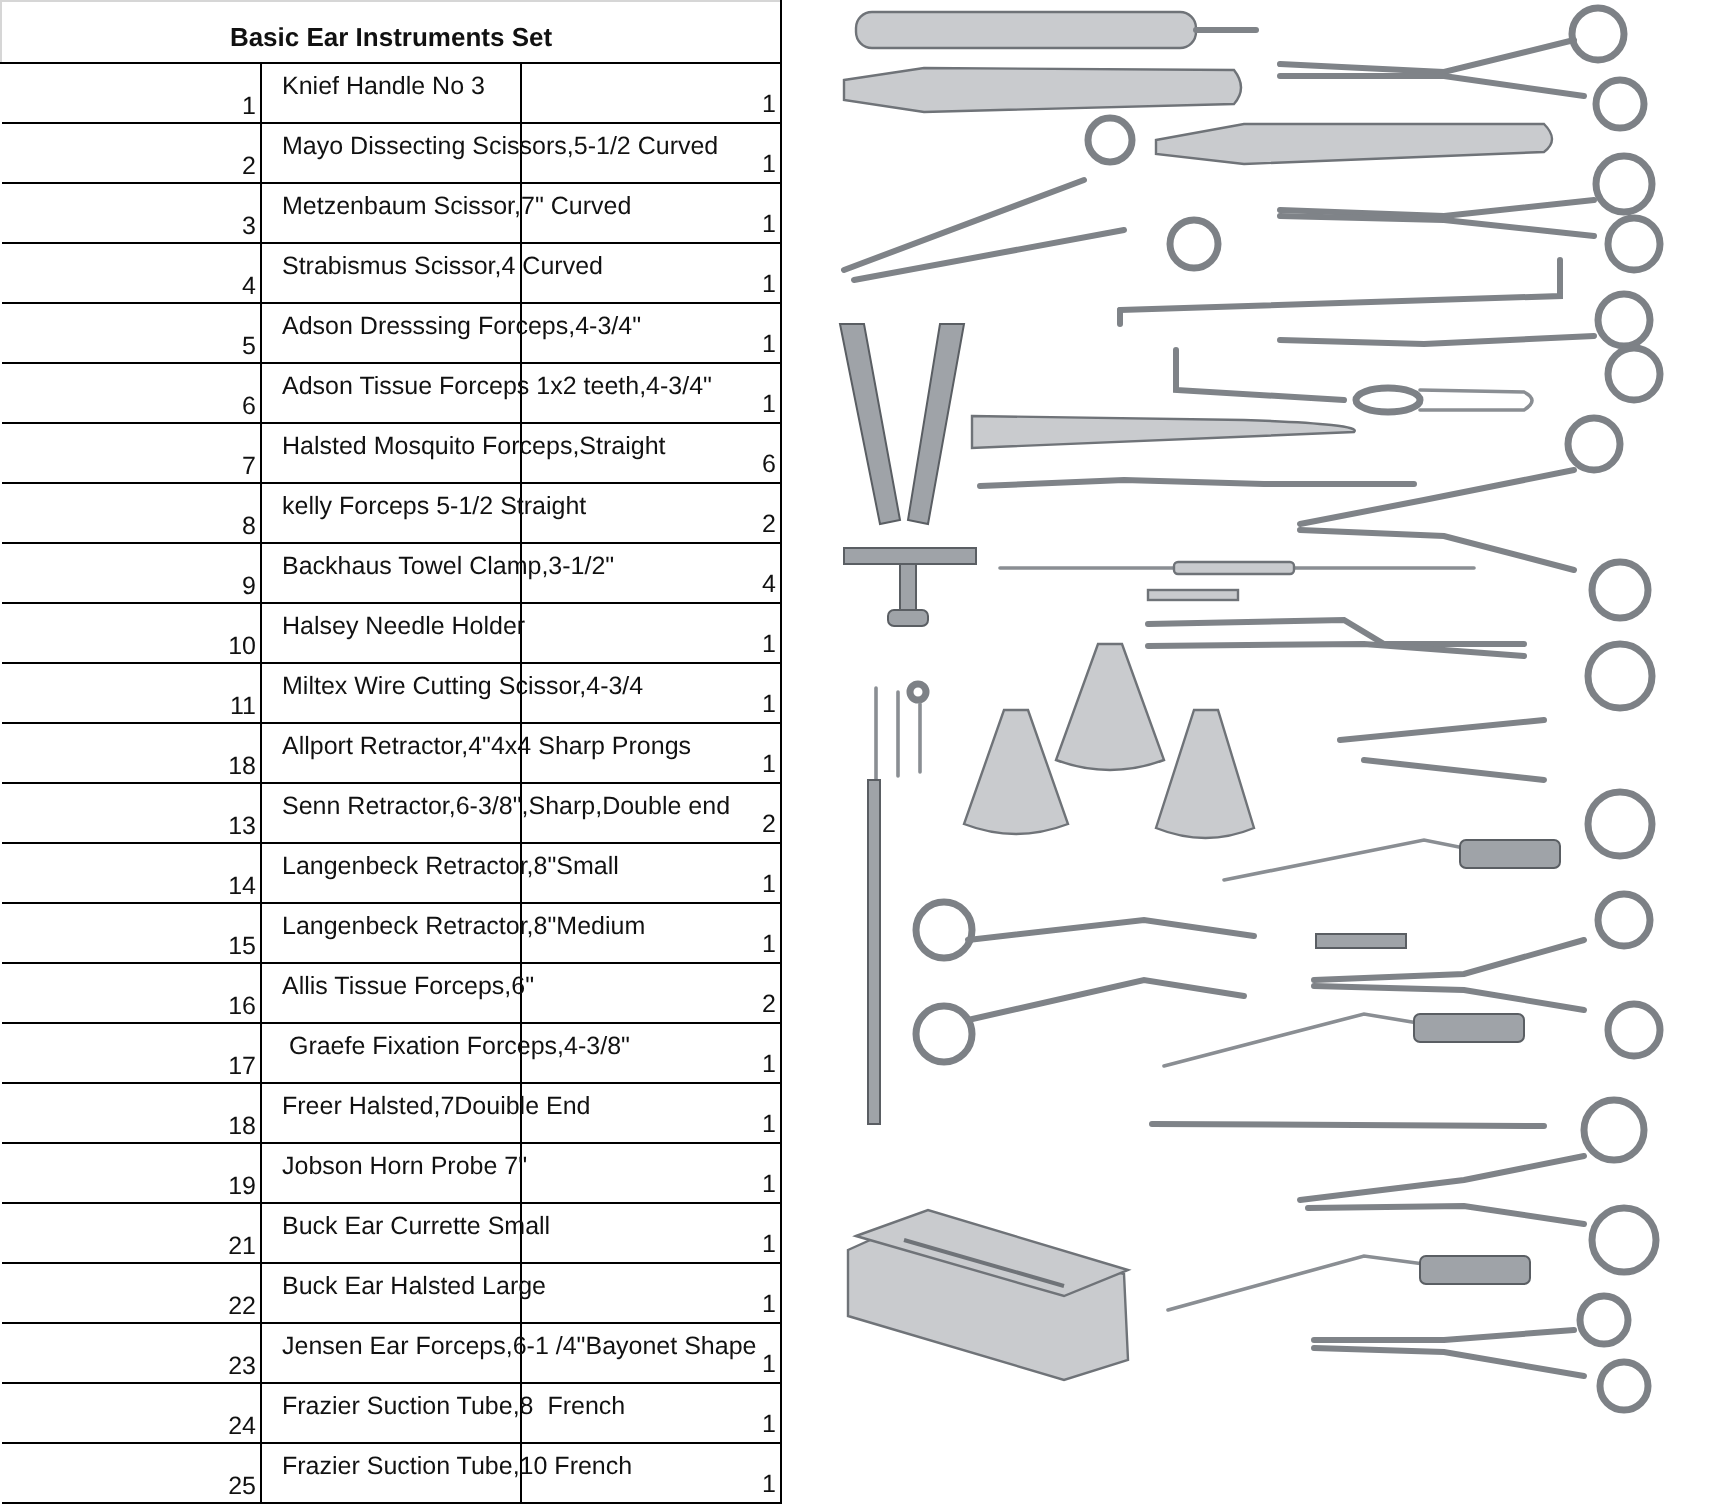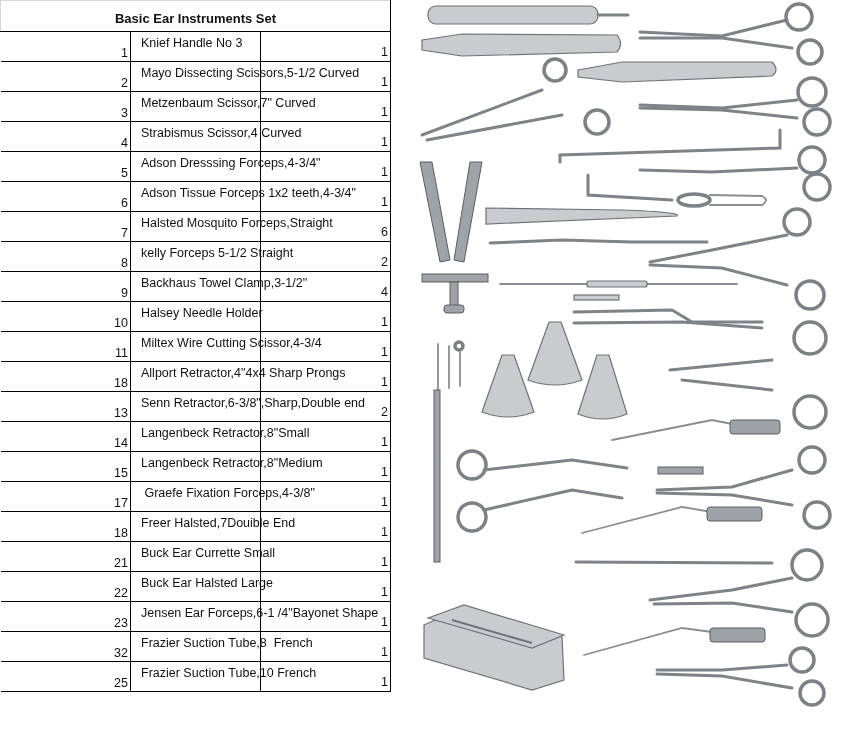--- a/index.html
+++ b/index.html
@@ -97,46 +97,56 @@
           <td class="num">14</td>
           <td class="name">Langenbeck Retractor,8"Small</td>
           <td class="qty">1</td>
         </tr>
         <tr>
           <td class="num">15</td>
           <td class="name">Langenbeck Retractor,8"Medium</td>
           <td class="qty">1</td>
         </tr>
         <tr>
+          <td class="num">16</td>
+          <td class="name">Allis Tissue Forceps,6"</td>
+          <td class="qty">2</td>
+        </tr>
+        <tr>
           <td class="num">17</td>
           <td class="name"> Graefe Fixation Forceps,4-3/8"</td>
           <td class="qty">1</td>
         </tr>
         <tr>
           <td class="num">18</td>
           <td class="name">Freer Halsted,7Douible End</td>
           <td class="qty">1</td>
         </tr>
         <tr>
+          <td class="num">19</td>
+          <td class="name">Jobson Horn Probe 7"</td>
+          <td class="qty">1</td>
+        </tr>
+        <tr>
           <td class="num">21</td>
           <td class="name">Buck Ear Currette Small</td>
           <td class="qty">1</td>
         </tr>
         <tr>
           <td class="num">22</td>
           <td class="name">Buck Ear Halsted Large</td>
           <td class="qty">1</td>
         </tr>
         <tr>
           <td class="num">23</td>
           <td class="name">Jensen Ear Forceps,6-1 /4"Bayonet Shape</td>
           <td class="qty">1</td>
         </tr>
         <tr>
-          <td class="num">32</td>
+          <td class="num">24</td>
           <td class="name">Frazier Suction Tube,8  French</td>
           <td class="qty">1</td>
         </tr>
         <tr>
           <td class="num">25</td>
           <td class="name">Frazier Suction Tube,10 French</td>
           <td class="qty">1</td>
         </tr>
       </tbody>
   </table>

